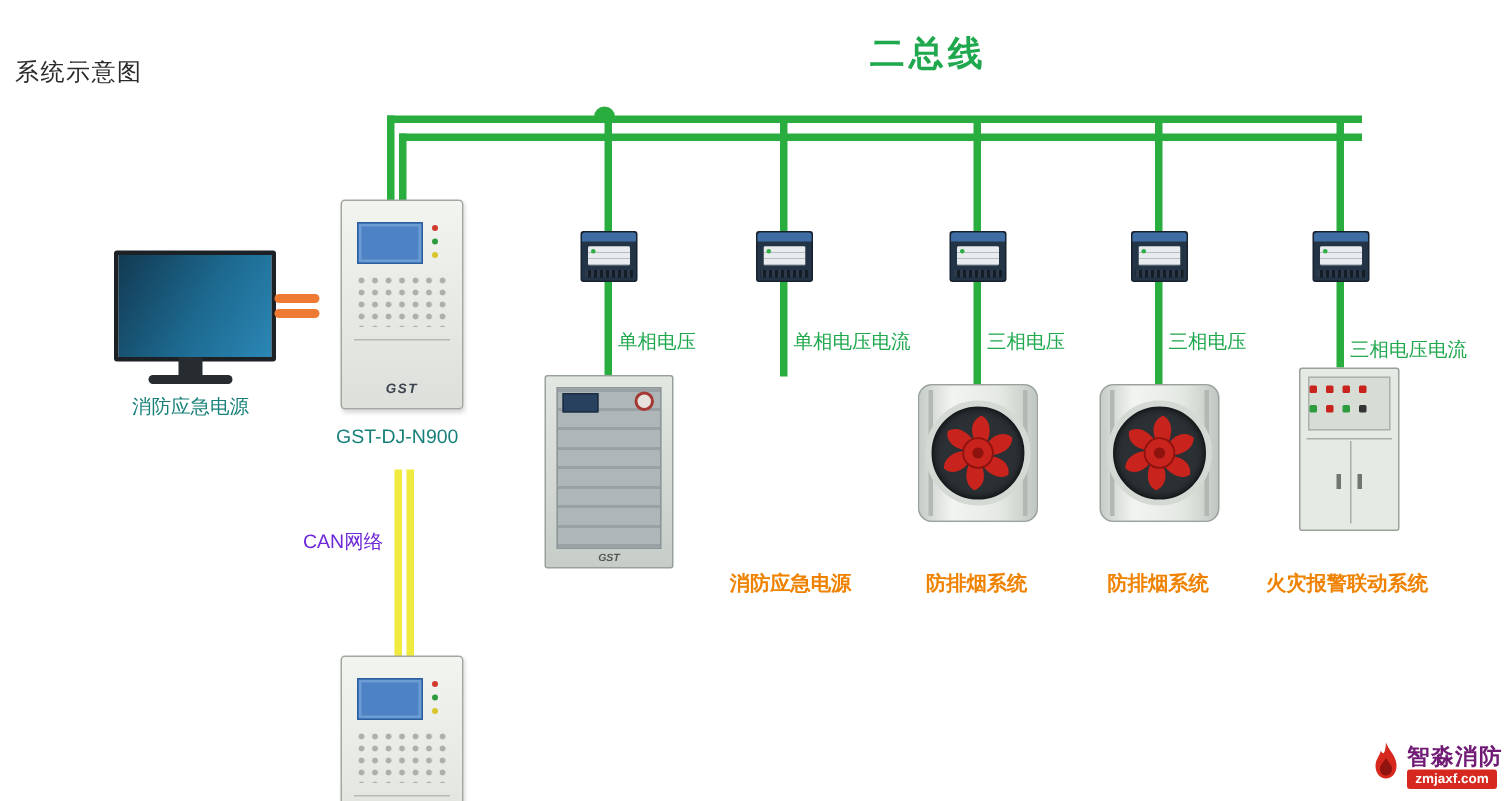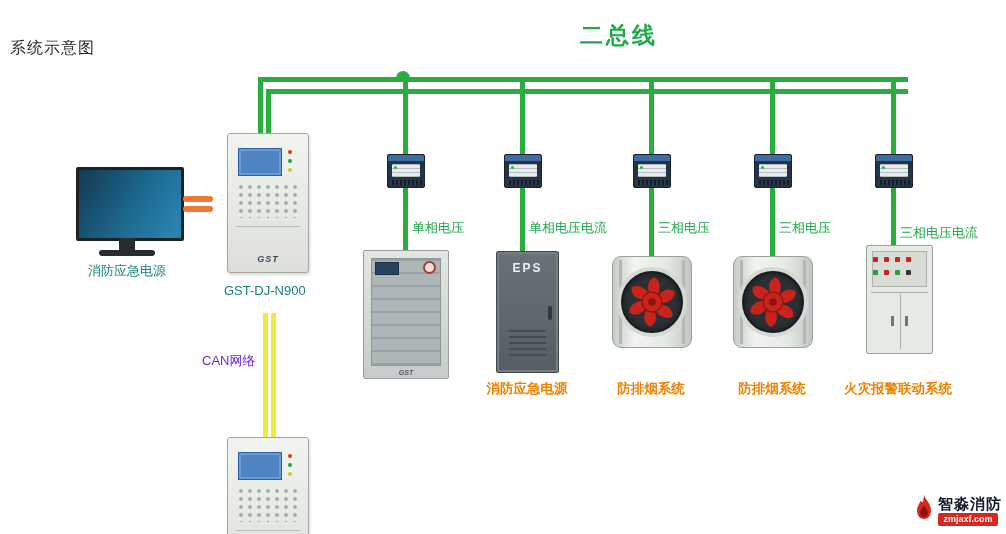--- a/index.html
+++ b/index.html
@@ -65,21 +65,21 @@
   .fan-circle{position:absolute;left:4px;top:10px;width:62px;height:62px;border:4px solid #d4d9d4;border-radius:50%;
     background:#2b3034;overflow:hidden;box-shadow:inset 0 0 6px #000;}
   .pump{width:65px;height:107px;background:#e6eae4;border:1px solid #9aa29b;border-radius:2px;}
   .pump-top{position:absolute;left:5px;top:5px;right:5px;height:34px;background:#d7dcd5;border:1px solid #aab2aa;}
   .pump-row{position:absolute;left:6px;display:flex;gap:6px;}
   .pump-dot{width:5px;height:5px;border-radius:1px;}
   .pump-seam-h{position:absolute;left:4px;right:4px;top:46px;height:1px;background:#a8b0a8;}
   .pump-seam-v{position:absolute;left:50%;top:48px;bottom:4px;width:1px;background:#a8b0a8;}
   .pump-handle{position:absolute;top:70px;width:3px;height:10px;background:#6f776f;}
   
-  .brand-name{font-size:15px;font-weight:bold;color:#0f172a;letter-spacing:1px;}
+  .brand-name{font-size:15px;font-weight:bold;color:#701a75;letter-spacing:1px;}
   .brand-site{width:60px;height:13px;background:#d6281e;border-radius:2px;color:#fff;font-size:9px;
     text-align:center;line-height:13px;font-weight:bold;}
 </style>
 </head>
 <body>
 
 <div id="stage">
 
   <div class="abs page-title" style="left:10px;top:38px;">系统示意图</div>
   <div class="abs bus-title" style="left:580px;top:20px;">二总线</div>
@@ -133,25 +133,20 @@
   <div class="abs sensor-label" style="left:779px;top:219px;">三相电压</div>
   <div class="abs sensor-label" style="left:900px;top:224px;">三相电压电流</div>
 
   <div class="abs cab1" style="left:363px;top:250px;">
     <div class="cab1-inner"></div>
     <div class="cab1-screen"></div>
     <div class="cab1-dial"></div>
     <div class="cab1-brand">GST</div>
   </div>
 
-  <div class="abs eps" style="left:496px;top:251px;">
-    <div class="eps-text">EPS</div>
-    <div class="eps-vent"></div>
-    <div class="eps-handle"></div>
-  </div>
 
   <div class="abs fan" style="left:612px;top:256px;">
     <div class="fan-flange" style="left:6px;"></div>
     <div class="fan-flange" style="right:6px;"></div>
     <div class="fan-circle">
       <svg width="62" height="62" viewBox="0 0 100 100">
         <g fill="#c8231c">
           <path d="M50 42 C40 30 42 14 54 10 C66 16 64 34 56 44 Z"></path>
           <path d="M50 42 C40 30 42 14 54 10 C66 16 64 34 56 44 Z" transform="rotate(60 50 50)"></path>
           <path d="M50 42 C40 30 42 14 54 10 C66 16 64 34 56 44 Z" transform="rotate(120 50 50)"></path>

